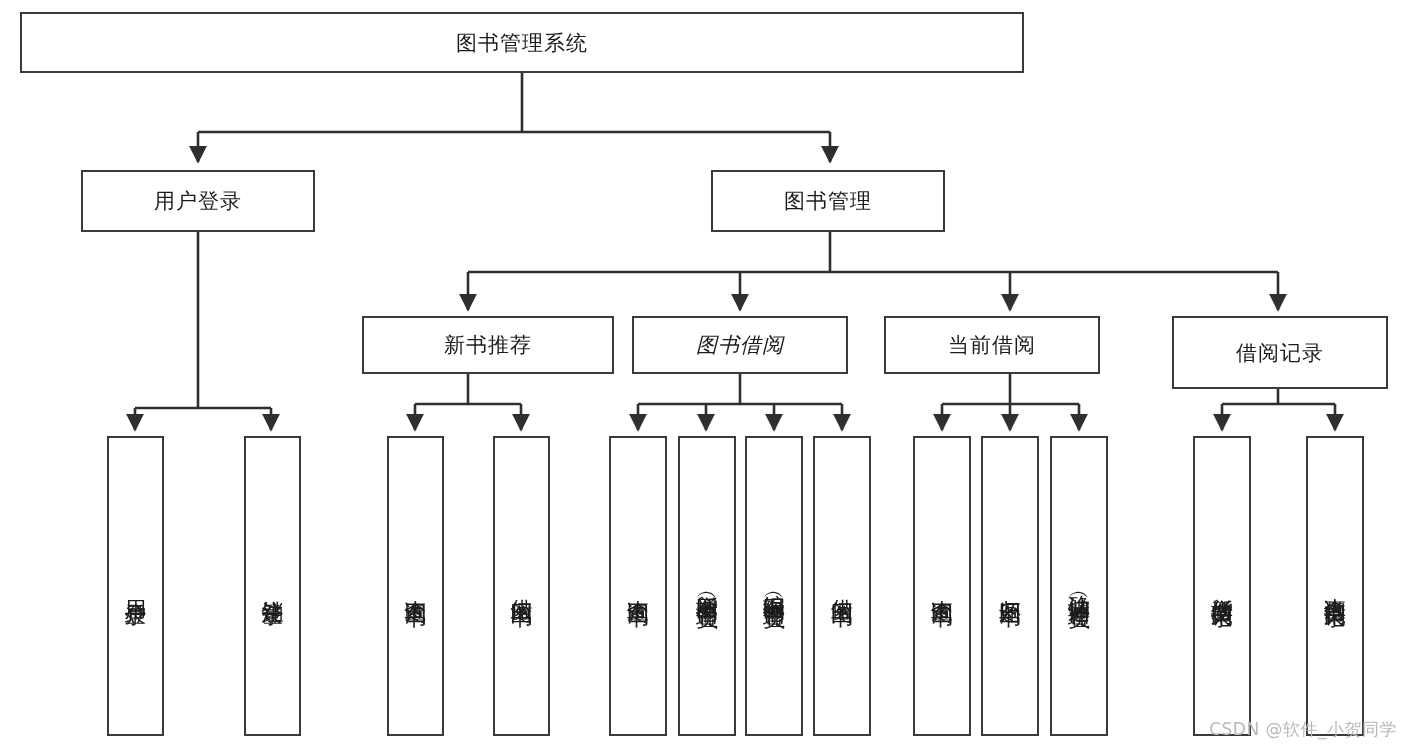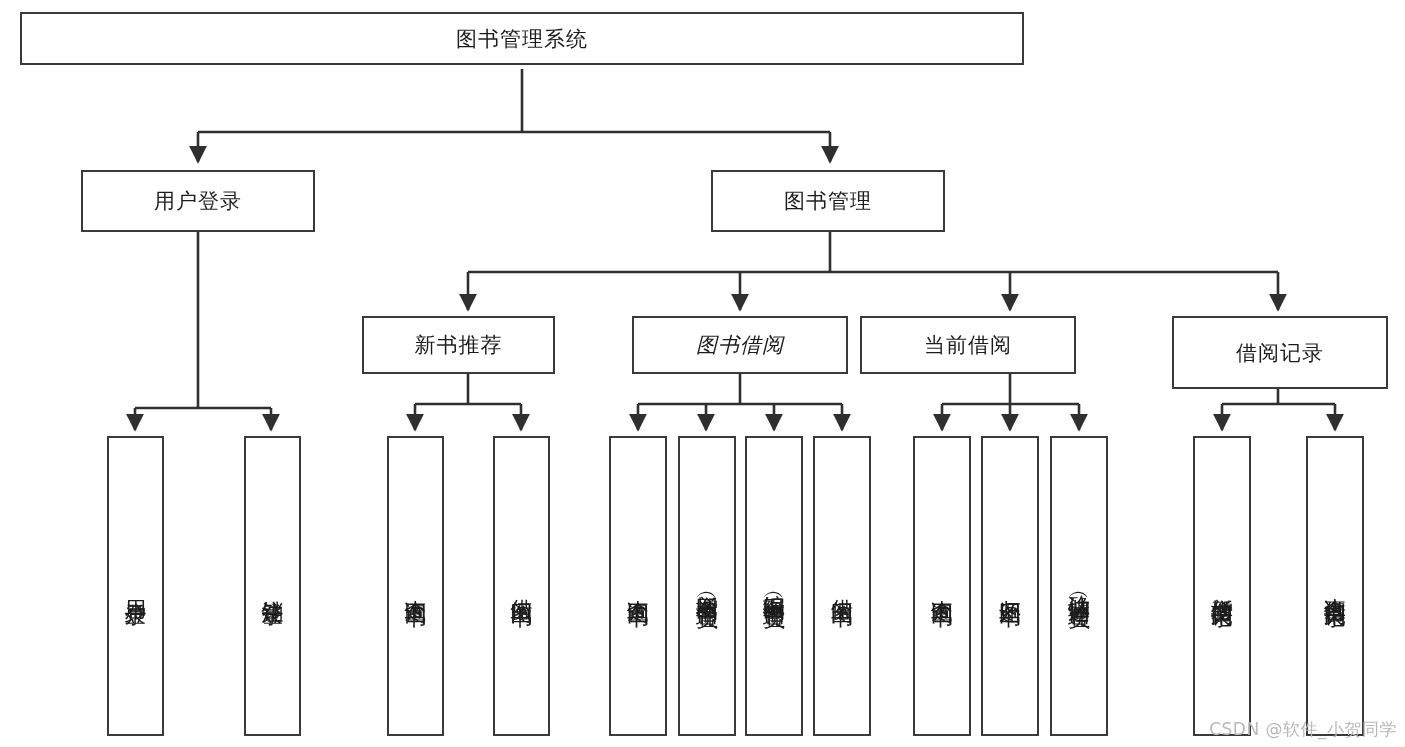--- a/index.html
+++ b/index.html
@@ -129,38 +129,38 @@
     </g>
 
     <g stroke="#2f2f2f" stroke-width="2.6" fill="none">
       <path d="M 1278 374 L 1278 404"></path>
       <path d="M 1222 404 L 1335 404"></path>
       <path d="M 1222 404 L 1222 430" marker-end="url(#arrow)"></path>
       <path d="M 1335 404 L 1335 430" marker-end="url(#arrow)"></path>
     </g>
   </svg>
 
-  <div class="node horizontal" style="left:20px; top:12px; width:1004px; height:53px;">
+  <div class="node horizontal" style="left:20px; top:12px; width:1004px; height:61px;">
     <span>图书管理系统</span>
   </div>
 
   <div class="node horizontal" style="left:81px; top:170px; width:234px; height:62px;">
     <span>用户登录</span>
   </div>
   <div class="node horizontal" style="left:711px; top:170px; width:234px; height:62px;">
     <span>图书管理</span>
   </div>
 
-  <div class="node horizontal" style="left:362px; top:316px; width:193px; height:58px;">
+  <div class="node horizontal" style="left:362px; top:316px; width:252px; height:58px;">
     <span>新书推荐</span>
   </div>
   <div class="node horizontal" style="left:632px; top:316px; width:216px; height:58px;font-style:italic;">
     <span>图书借阅</span>
   </div>
-  <div class="node horizontal" style="left:860px; top:316px; width:216px; height:58px;">
+  <div class="node horizontal" style="left:884px; top:316px; width:216px; height:58px;">
     <span>当前借阅</span>
   </div>
   <div class="node horizontal" style="left:1172px; top:316px; width:216px; height:73px;">
     <span>借阅记录</span>
   </div>
 
   <div class="node vertical" style="left:107px; top:436px; width:57px; height:300px;">
     <span>用户登录</span>
   </div>
   <div class="node vertical" style="left:244px; top:436px; width:57px; height:300px;">

